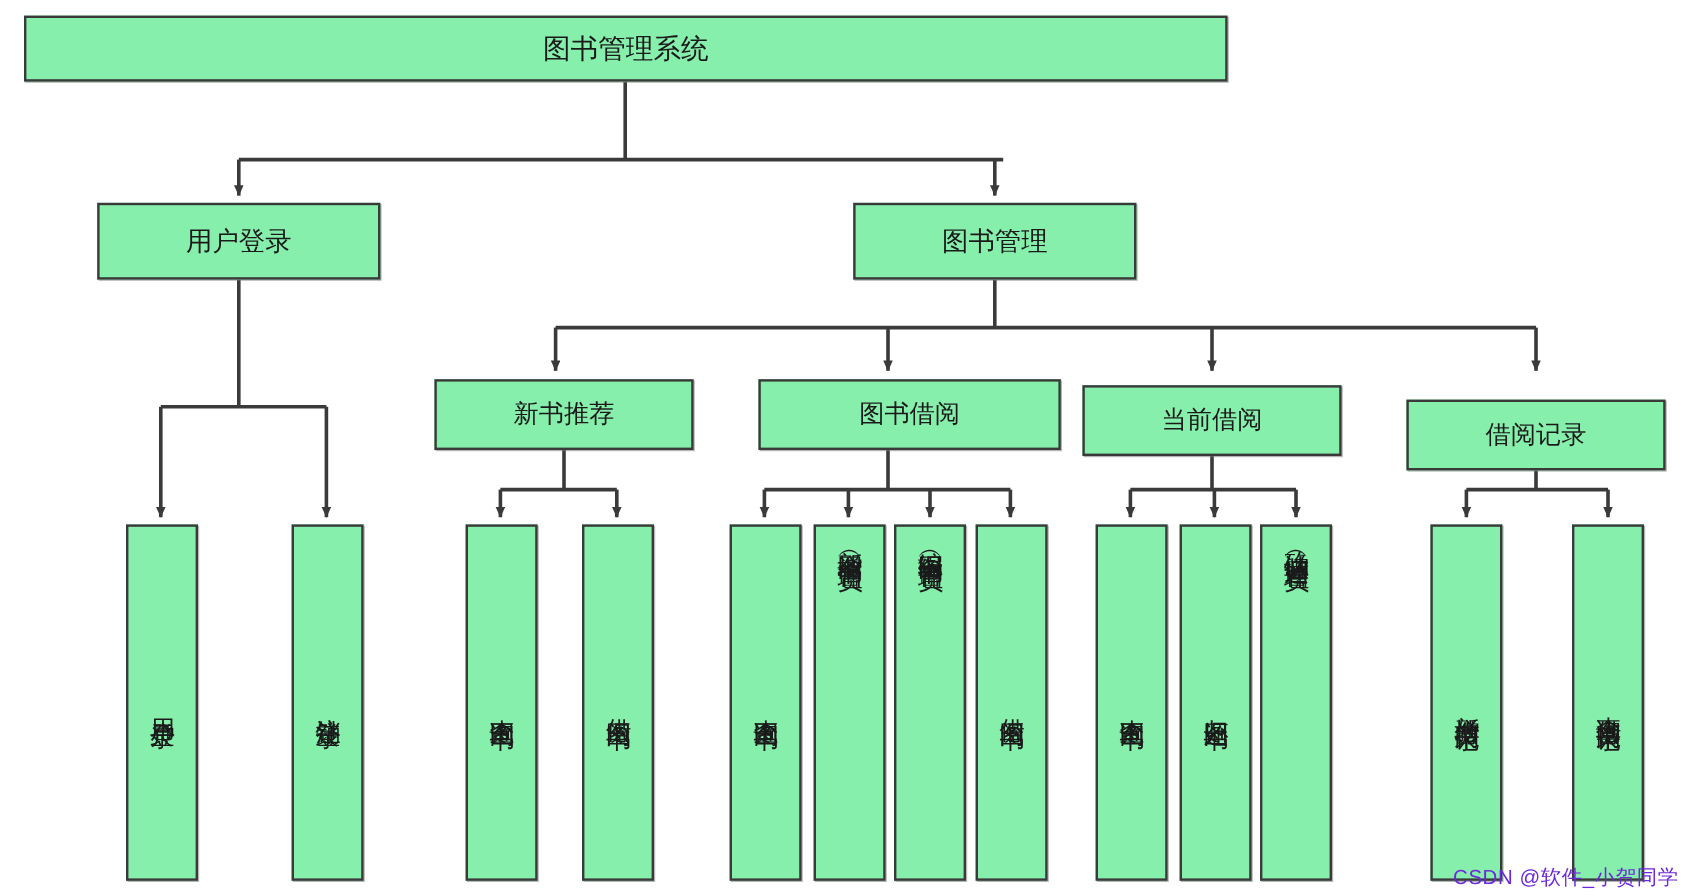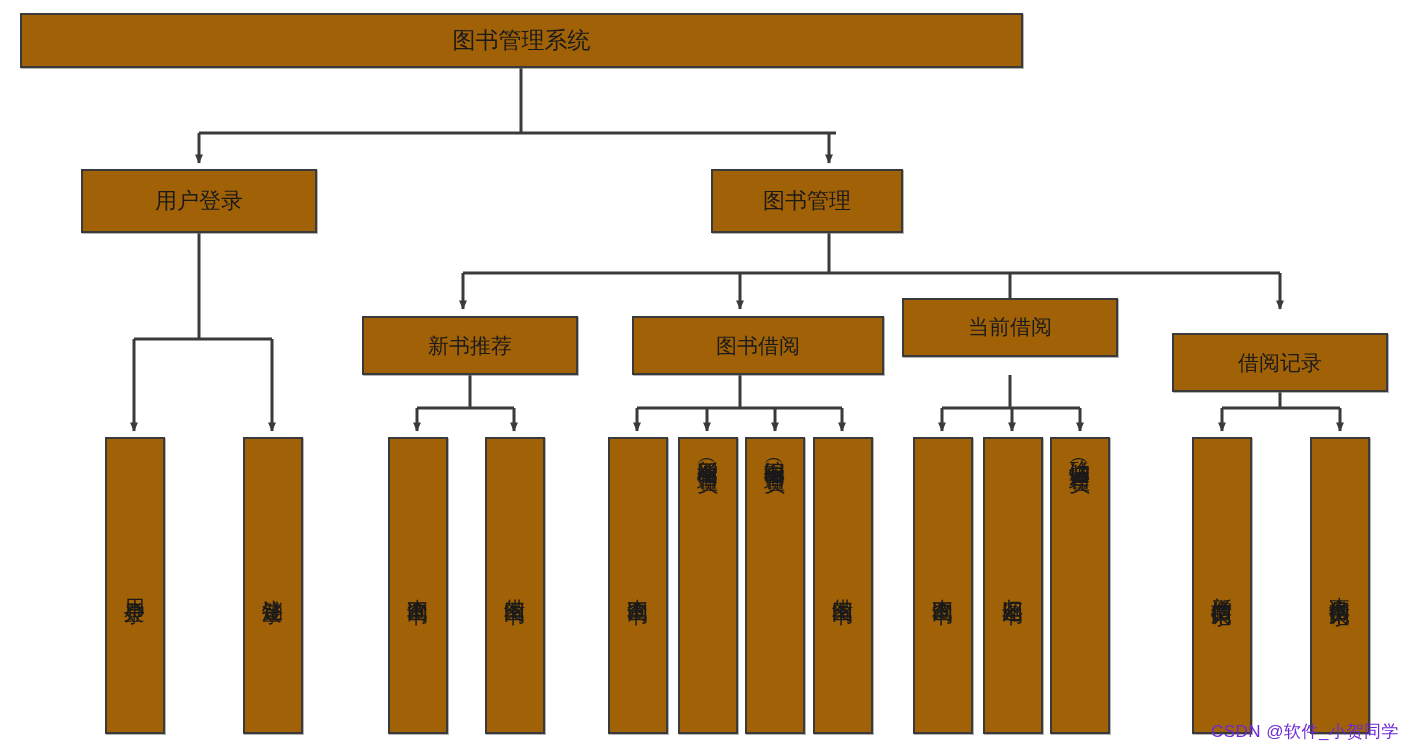--- a/index.html
+++ b/index.html
@@ -19,21 +19,21 @@
     position: absolute;
     left: 0;
     top: 0;
     width: 1405px;
     height: 747px;
     pointer-events: none;
   }
   .node {
     position: absolute;
     box-sizing: border-box;
-    background: #a16207;
+    background: #86efac;
     border: 2px solid #3a3a3a;
     box-shadow: 1px 1px 0 rgba(120,120,120,0.55);
     display: flex;
     align-items: center;
     justify-content: center;
     color: #1a1a1a;
     z-index: 2;
   }
   .node .label {
     display: block;
@@ -128,31 +128,31 @@
     </g>
   </svg>
 
   <div class="node root" style="left:20px; top:13px; width:1003px; height:55px;">
     <span class="label">图书管理系统</span>
   </div>
 
   <div class="node l2" style="left:81px; top:169px; width:236px; height:64px;">
     <span class="label">用户登录</span>
   </div>
-  <div class="node l2" style="left:711px; top:169px; width:192px; height:64px;">
+  <div class="node l2" style="left:711px; top:169px; width:236px; height:64px;">
     <span class="label">图书管理</span>
   </div>
 
   <div class="node l3" style="left:362px; top:316px; width:216px; height:59px;justify-content:center;">
     <span class="label">新书推荐</span>
   </div>
   <div class="node l3" style="left:632px; top:316px; width:252px; height:59px;">
     <span class="label">图书借阅</span>
   </div>
-  <div class="node l3" style="left:902px; top:298px; width:216px; height:59px;font-family:Liberation Serif, serif;">
+  <div class="node l3" style="left:902px; top:321px; width:216px; height:59px;">
     <span class="label">当前借阅</span>
   </div>
   <div class="node l3" style="left:1172px; top:333px; width:216px; height:59px;">
     <span class="label">借阅记录</span>
   </div>
 
   <div class="node leaf centered" style="left:105px; top:437px; width:60px; height:297px;">
     <span class="label">用户登录</span>
   </div>
   <div class="node leaf centered" style="left:243px; top:437px; width:60px; height:297px;">

